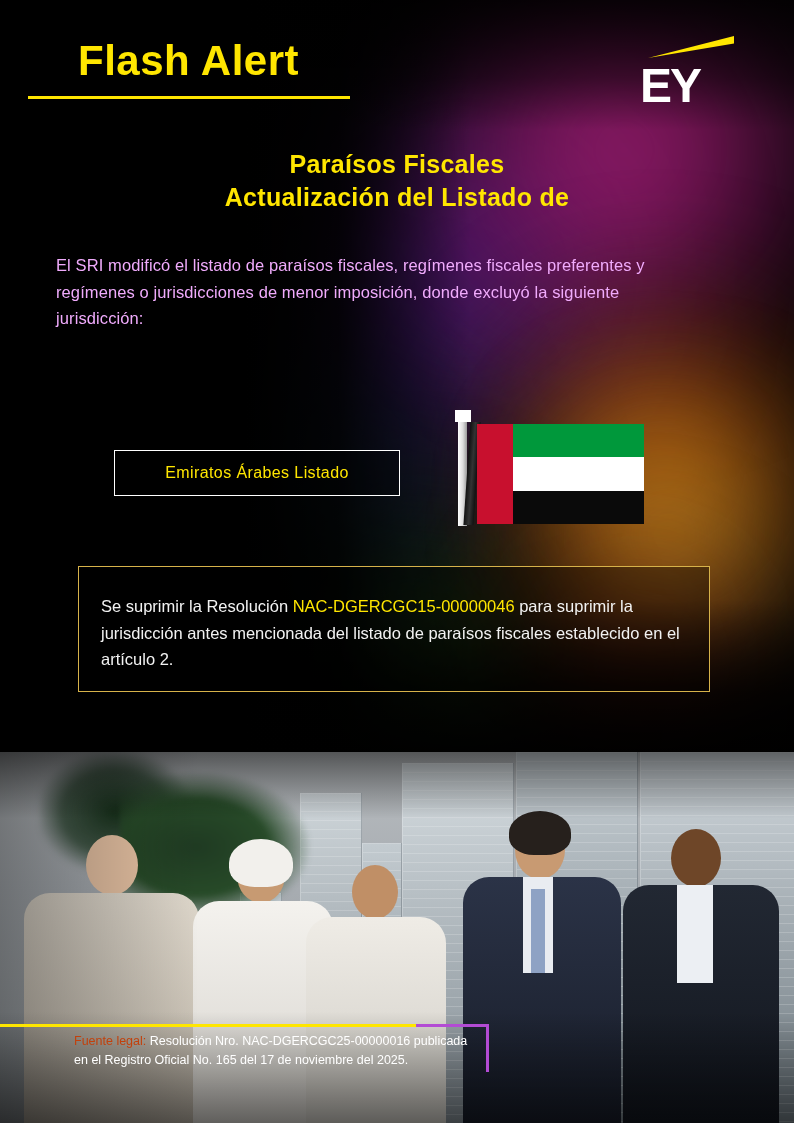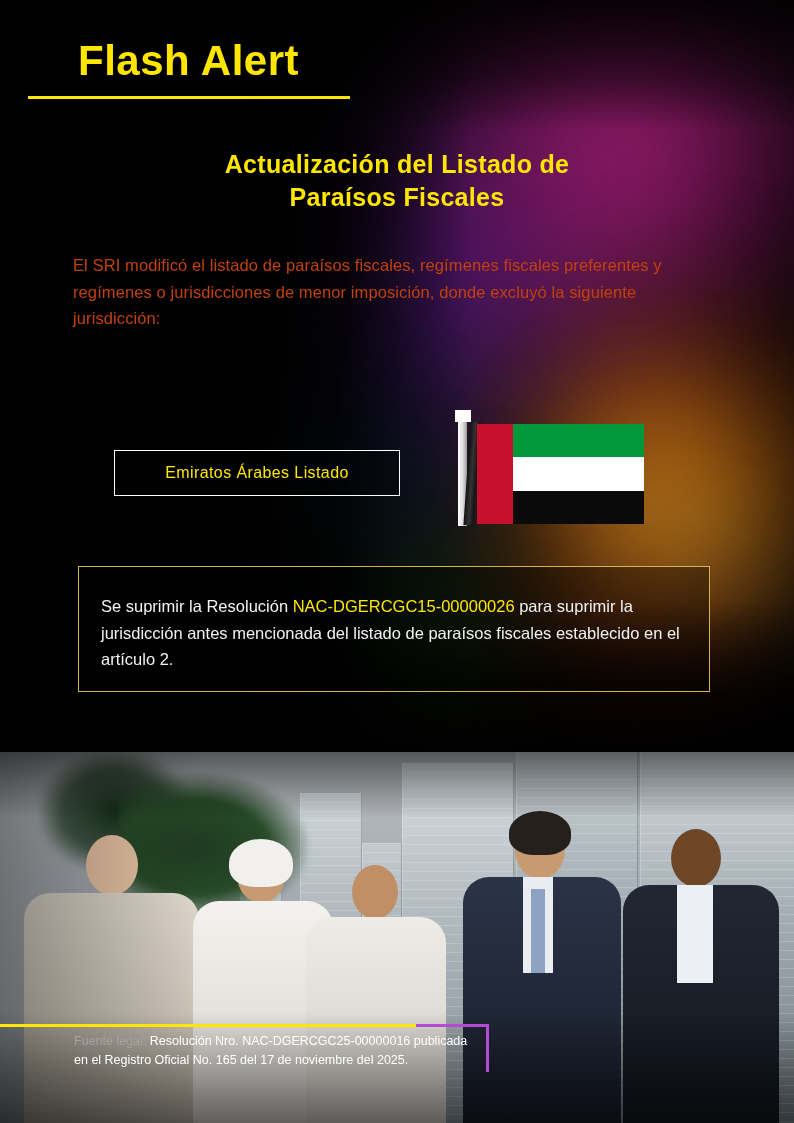--- a/index.html
+++ b/index.html
@@ -151,24 +151,24 @@
     color: #ffe600;
     font-size: 25px;
     font-weight: bold;
     line-height: 1.32;
     letter-spacing: 0.3px;
   }
 
   
   .intro {
     position: absolute;
-    left: 73px;
+    left: 56px;
     top: 252px;
     width: 640px;
-    color: #c2410c;
+    color: #f0abfc;
     font-size: 16.5px;
     line-height: 1.62;
     letter-spacing: 0.1px;
   }
 
   
   .jurisdiction-box {
     position: absolute;
     left: 114px;
     top: 450px;
@@ -392,21 +392,21 @@
   .source-note {
     position: absolute;
     left: 74px;
     top: 1032px;
     width: 400px;
     color: #ffffff;
     font-size: 12.5px;
     line-height: 1.5;
   }
   .source-note .label {
-    color: #a3a3a3;
+    color: #c2410c;
   }
 </style>
 </head>
 <body>
 
 <div class="page">
 
   <div class="bg-layer">
     <div class="glow glow-teal"></div>
     <div class="glow glow-blue"></div>
@@ -417,25 +417,29 @@
     <div class="glow glow-yellow"></div>
     <div class="glow glow-red"></div>
     <div class="dark-left"></div>
     <div class="dark-top"></div>
     <div class="dark-bottom"></div>
   </div>
 
   <div class="header">
     <div class="flash-title">Flash Alert</div>
     <div class="title-rule"></div>
+    <div class="ey-logo">
+      <div class="ey-beam"></div>
+      <div class="ey-text">EY</div>
+    </div>
   </div>
 
   <div class="main-title">
+    <div>Paraísos Fiscales</div>
     <div>Actualización del Listado de</div>
-    <div>Paraísos Fiscales</div>
   </div>
 
   <div class="intro">El SRI modificó el listado de paraísos fiscales, regímenes fiscales preferentes y regímenes o jurisdicciones de menor imposición, donde excluyó la siguiente jurisdicción:</div>
 
   <div class="jurisdiction-box">
     <span>Emiratos Árabes Listado</span>
   </div>
 
   <div class="flag-wrap">
     <div class="flag-pole"></div>
@@ -444,21 +448,21 @@
     <div class="flag">
       <div class="band green"></div>
       <div class="band white"></div>
       <div class="band black"></div>
       <div class="hoist"></div>
     </div>
   </div>
 
   <div class="resolution-box">
     <div class="resolution-text">
-      <span>Se suprimir la Resolución </span><span class="code">NAC-DGERCGC15-00000026</span><span> para suprimir la jurisdicción antes mencionada del listado de paraísos fiscales establecido en el artículo 2.</span>
+      <span>Se suprimir la Resolución </span><span class="code">NAC-DGERCGC15-00000046</span><span> para suprimir la jurisdicción antes mencionada del listado de paraísos fiscales establecido en el artículo 2.</span>
     </div>
   </div>
 
   <div class="photo">
     <div class="sky"></div>
     <div class="tower t6">
         <div class="tower-lines"></div>
       </div>
     <div class="tower t1">
         <div class="tower-lines"></div>

